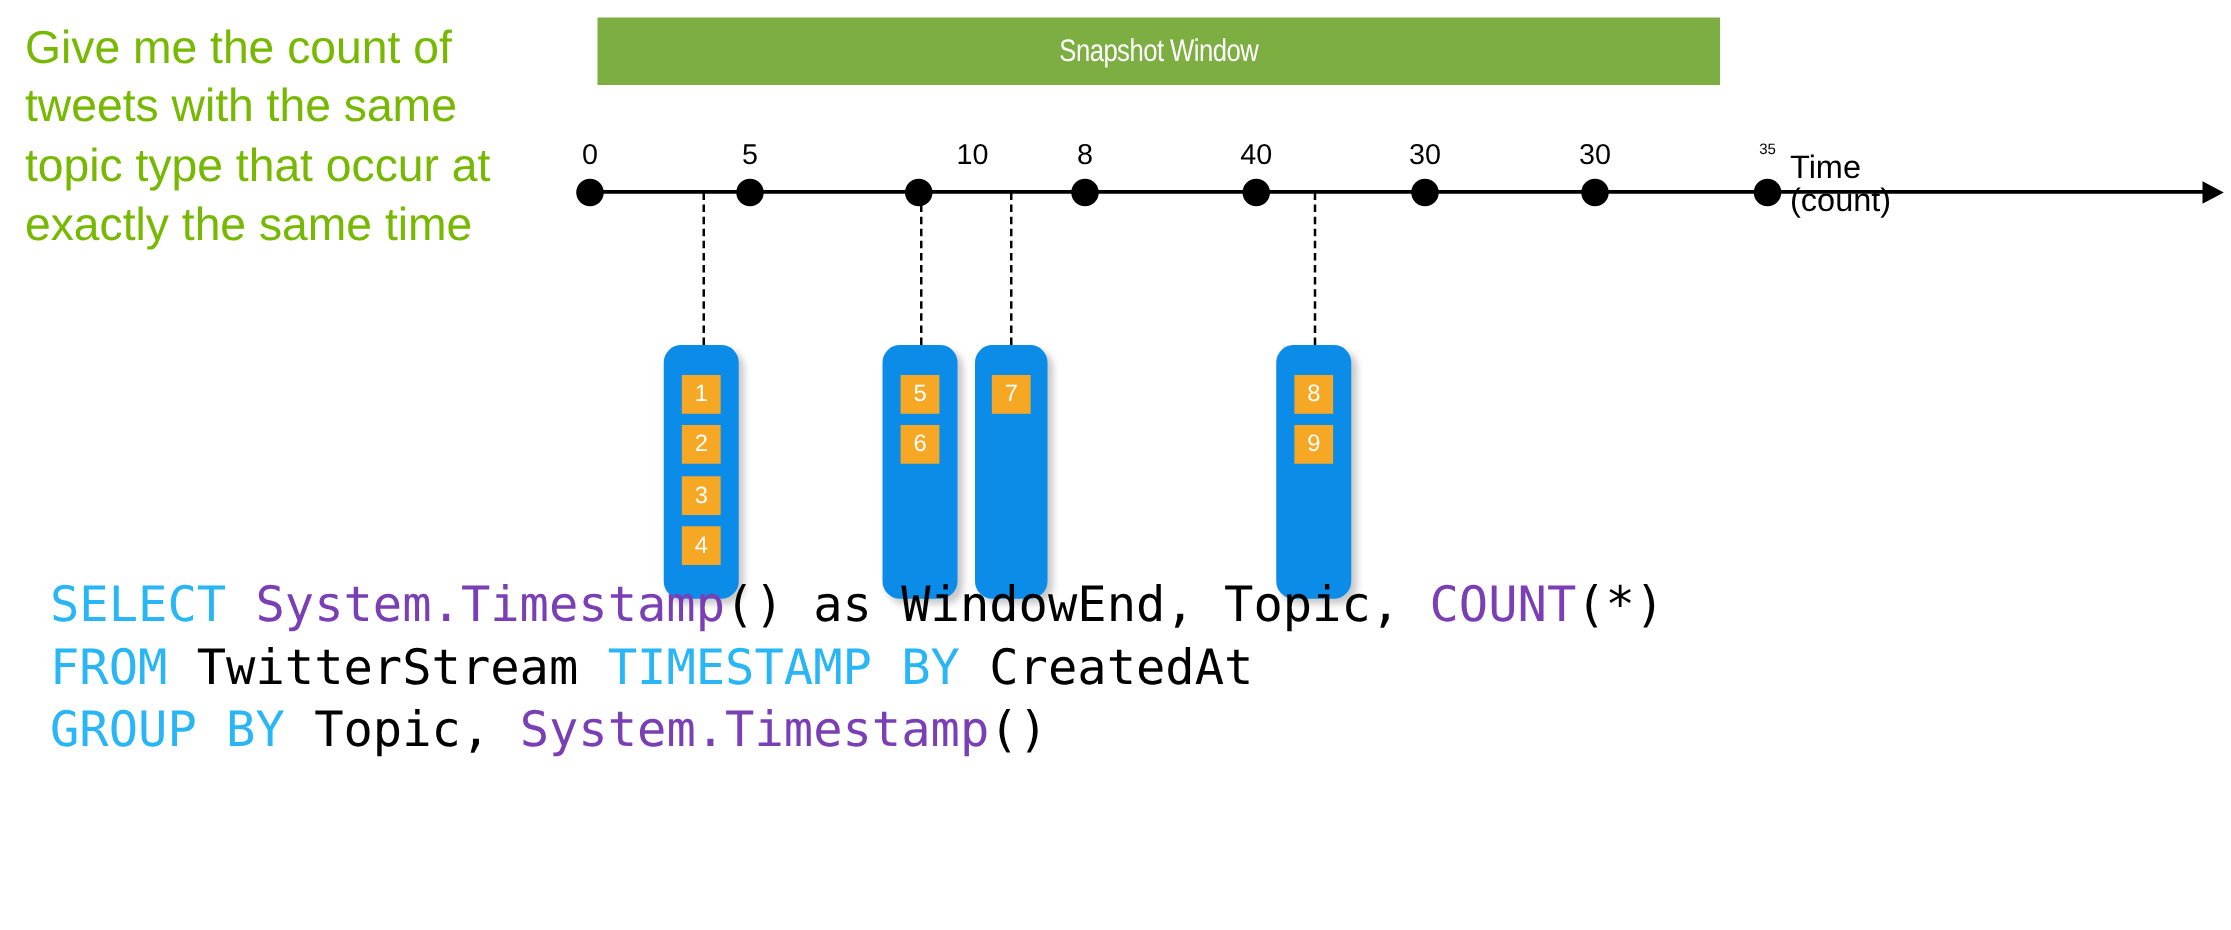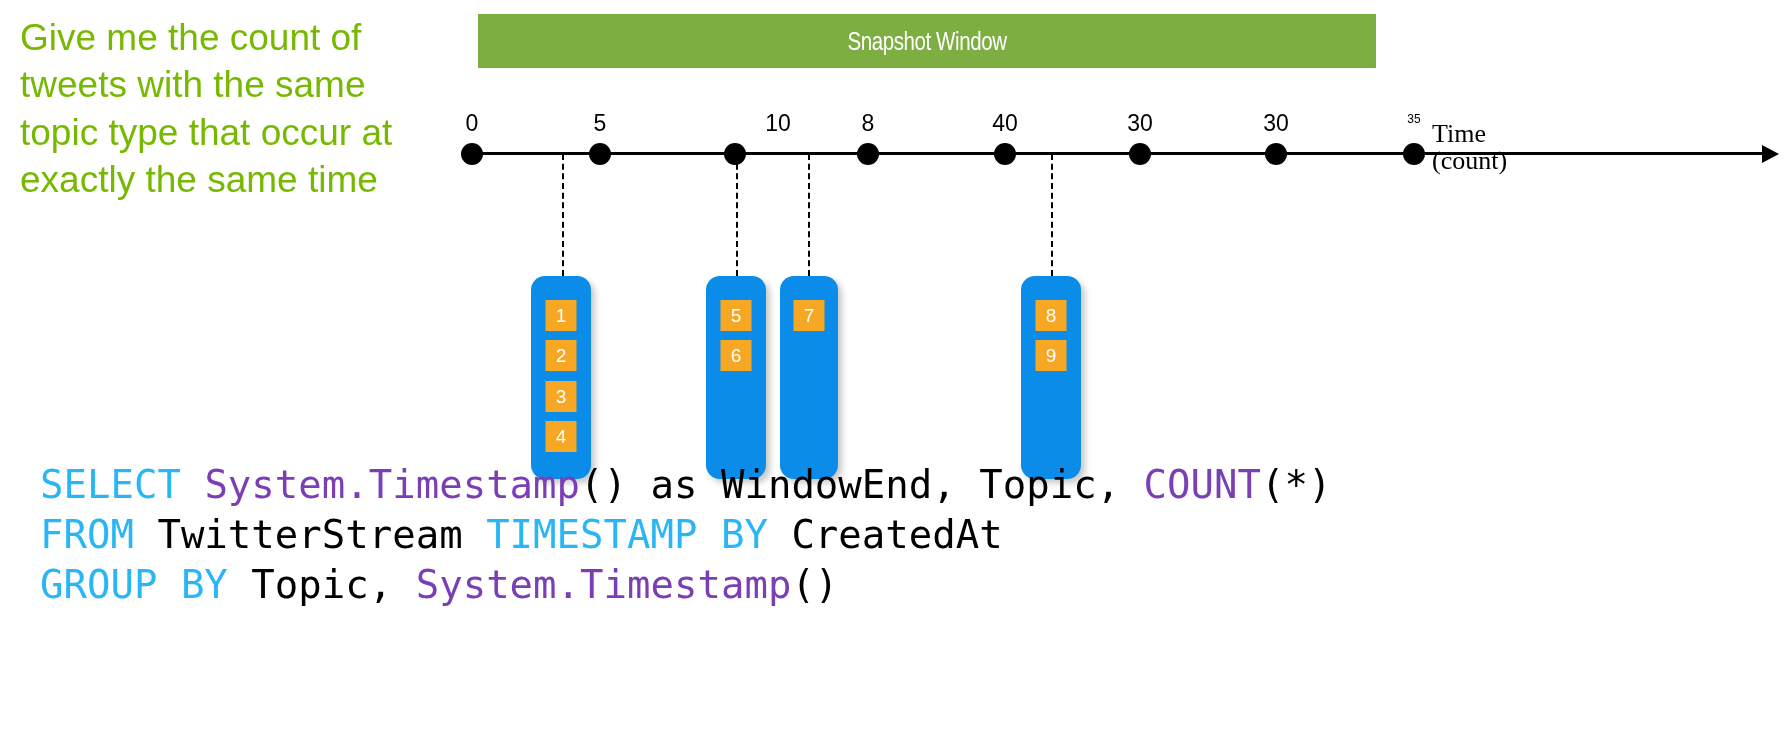--- a/index.html
+++ b/index.html
@@ -69,21 +69,20 @@
     background:#000;
     top:43px;
     transform:translateX(-50%);
   }
   #time-axis-label{
     position:absolute;
     left:1432px; top:20px;
     font-size:26px;
     line-height:1.05;
     color:#000;
-    font-family:Liberation Serif, serif;
   }
   .dashed{
     position:absolute;
     top:54px;
     width:0;
     border-left:2px dashed #000;
   }
   
   .evbox{
     position:absolute;

